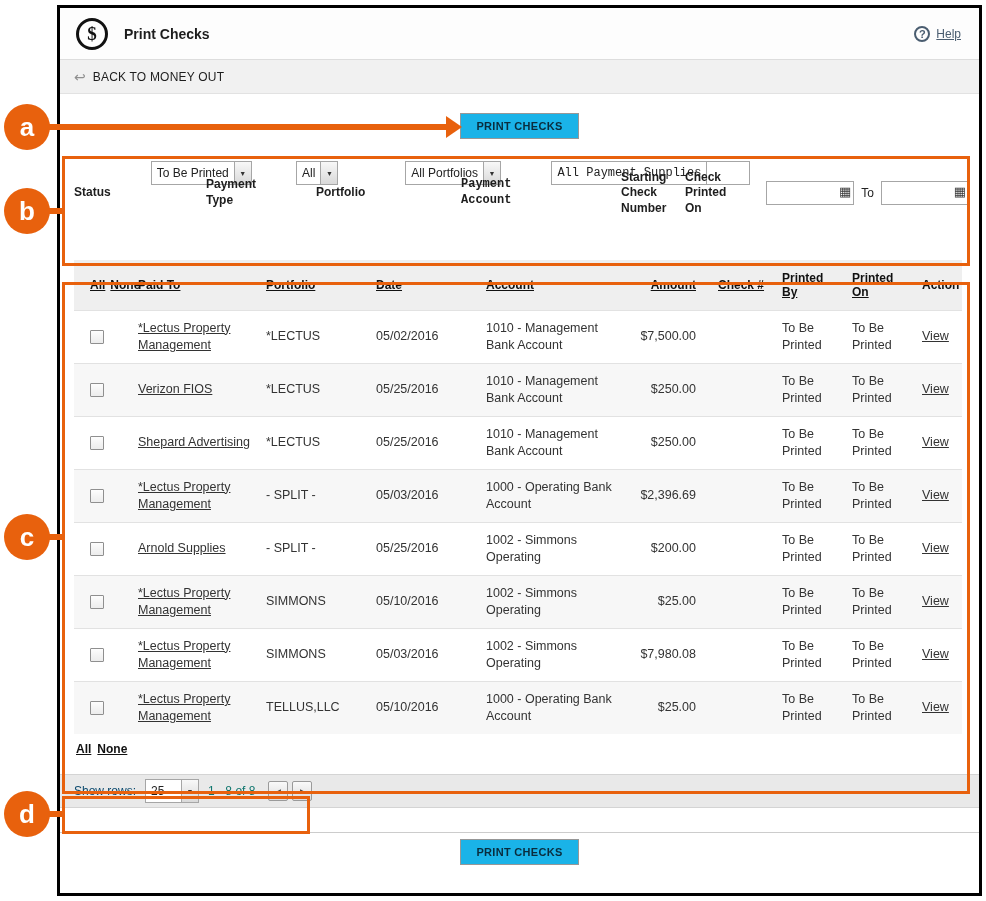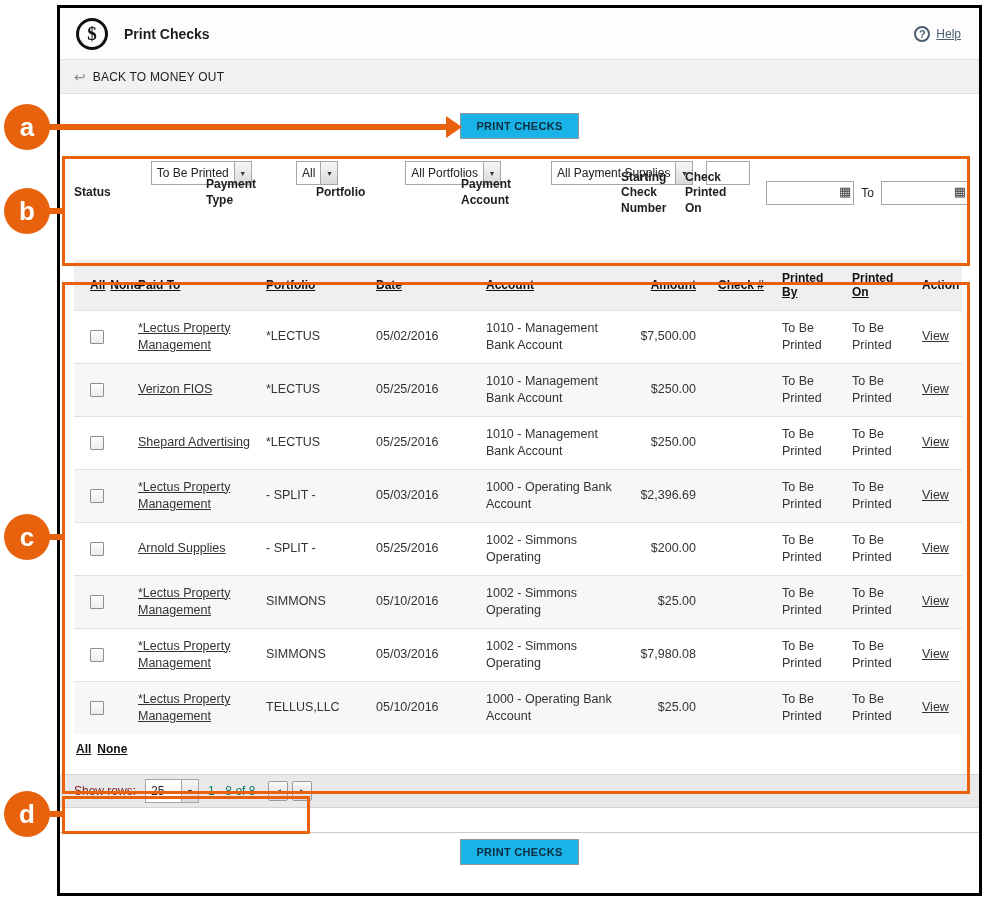--- a/index.html
+++ b/index.html
@@ -21,21 +21,21 @@
   .back-link { font-size:12px; font-weight:normal; color:#1d1d1d; letter-spacing:.2px; cursor:pointer; }
 
   .btn-primary { background:#1ab3e8; border:1px solid #979797; color:#0a2c3d; font-weight:bold; font-size:11px; letter-spacing:.3px; height:26px; padding:0 15px; cursor:pointer; font-family:"Liberation Sans", sans-serif; }
   .top-btn-row { display:flex; justify-content:center; margin-top:19px; }
 
   
   .filters { margin:22px 14px 0; display:flex; gap:10px; align-items:flex-start; }
   .fcol { display:flex; flex-direction:row;gap:40px; }
   .flabel { font-weight:bold; font-size:12px; color:#1d1d1d; min-height:64px; display:flex; align-items:center; line-height:1.3; }
   .w-status { width:122px; } .w-ptype { width:100px; } .w-portfolio { width:135px; }
-  .w-paccount { width:150px; } .w-startnum { width:54px; }
+  .w-paccount { width:150px;font-family:Liberation Mono, monospace; } .w-startnum { width:54px; }
   .w-dates { flex:1; }
   .w-go { width:56px; }
   .w-go .flabel { min-height:64px; }
 
   .select { height:24px; border:1px solid #a6a6a6; background:#fff; display:flex; align-items:center; cursor:pointer; }
   .select .stext { flex:1; font-size:12px; color:#222; padding:0 5px; white-space:nowrap; overflow:hidden; }
   .select .sbtn { width:17px; height:100%; border-left:1px solid #a6a6a6; background:linear-gradient(#f8f8f8,#d9d9d9); display:flex; align-items:center; justify-content:center; font-size:7px; color:#333; }
 
   .tinput { height:24px; border:1px solid #a6a6a6; background:#fff; font-size:12px; padding:0 4px; width:100%; font-family:"Liberation Sans", sans-serif; }
   .datewrap { position:relative; width:88px; }
@@ -56,21 +56,21 @@
   .grid .c-amount { text-align:right; padding-right:16px; }
   .grid a.cell-link { color:#333; text-decoration:underline; cursor:pointer; }
   .checkbox { width:14px; height:14px; border:1px solid #8f8f8f; background:linear-gradient(#fdfdfd,#ececec); border-radius:1px; cursor:pointer; }
   .hdr-sel { display:flex; gap:5px; }
 
   .table-footer { margin:0 14px; padding:8px 2px 10px; display:flex; gap:6px; }
   .table-footer a { font-size:12px; font-weight:bold; color:#111; text-decoration:underline; cursor:pointer; }
 
   
   .pagination { margin-top:8px; height:34px; background:#e9e9e9; border-top:1px solid #d4d4d4; border-bottom:1px solid #d4d4d4; display:flex; align-items:center; padding:0 14px; gap:9px; }
-  .pagination .plabel { font-size:12px; color:#7f1d1d; }
+  .pagination .plabel { font-size:12px; color:#0c4a6e; }
   .pagination .select { width:54px; }
   .range-text { font-size:12px; color:#0f766e; }
   .pg-btn { width:20px; height:20px; border:1px solid #9a9a9a; background:linear-gradient(#fafafa,#dcdcdc); border-radius:2px; display:flex; align-items:center; justify-content:center; font-size:8px; color:#444; cursor:pointer; }
   .pg-group { display:flex; gap:4px; margin-left:4px; }
 
   .bottom-divider { margin-top:24px; border-top:1px solid #ccc; }
   .bottom-btn-row { display:flex; justify-content:center; margin-top:6px; }
 
   
   .ann { position:absolute; z-index:10; pointer-events:none; }

